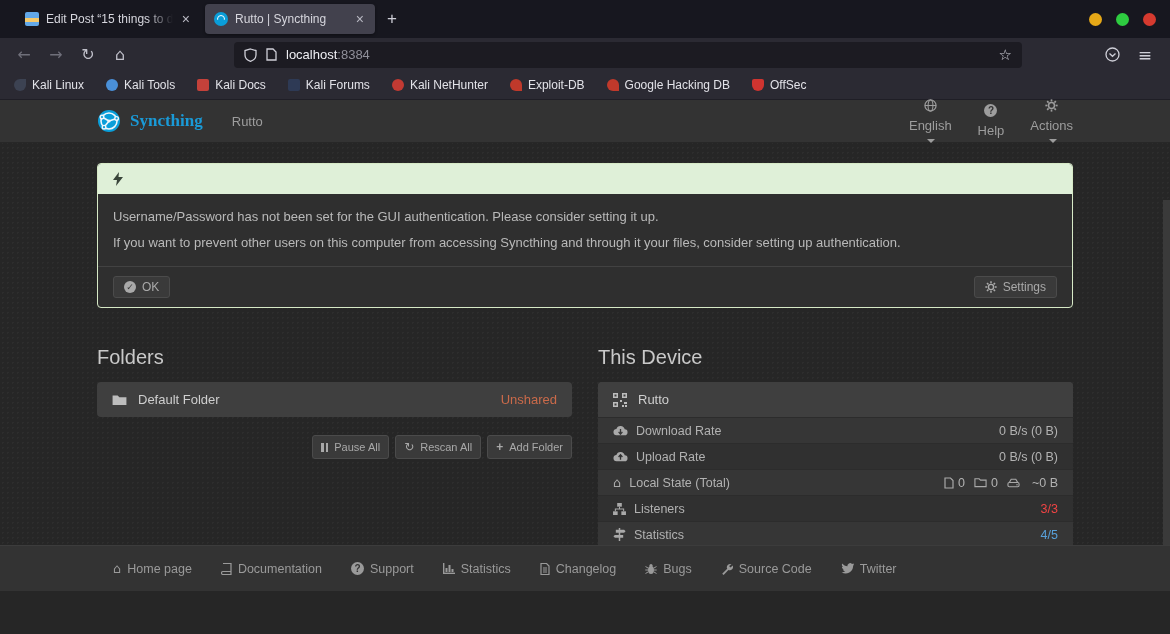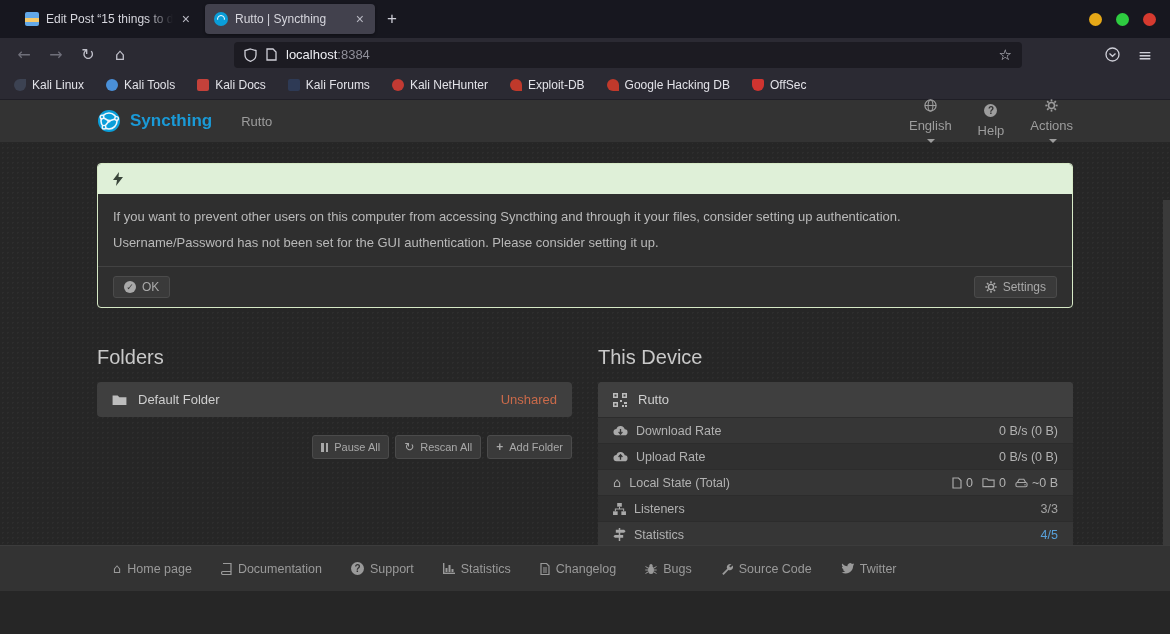--- a/index.html
+++ b/index.html
@@ -37,21 +37,21 @@
              font-size:12px; color:#e2e2e8; border-bottom:1px solid #1f1e26; }
   .bm { display:flex; align-items:center; gap:6px; }
   .bmico { width:12px; height:12px; border-radius:2px; flex:0 0 12px; }
 
   
   .page { position:relative; height:491px; background:#262626;
           background-image:radial-gradient(#2d2d2d 1px, transparent 1px); background-size:5px 5px; }
   .navbar { height:43px; background:#333; display:flex; align-items:center; padding:0 97px 0 97px;
             border-bottom:1px solid #272727; }
   .brand { display:flex; align-items:center; gap:9px; }
-  .brand-name { color:#1a9ad7; font-size:17px; font-weight:bold; }
+  .brand-name { color:#1a9ad7; font-size:17px; font-weight:bold;font-family:Liberation Serif, serif; }
   .nav-device { color:#9d9d9d; font-size:13px; margin-left:29px; }
   .nav-right { margin-left:auto; display:flex; align-items:center; gap:26px; color:#9d9d9d; font-size:13px; }
   .nav-item { display:flex; align-items:center; gap:6px;flex-direction:column; }
   .caret { width:0; height:0; border-left:4px solid transparent; border-right:4px solid transparent;
            border-top:4px solid #9d9d9d; margin-left:2px; }
   .qcirc { display:inline-flex; width:13px; height:13px; border-radius:50%; background:#9d9d9d; color:#333;
            font-size:10px; font-weight:bold; align-items:center; justify-content:center; }
 
   .content { position:absolute; left:97px; width:976px; top:63px; }
 
@@ -78,21 +78,21 @@
   .status-unshared { margin-left:auto; color:#ca6a4a; font-size:13px; }
 
   .fbtns { display:flex; justify-content:flex-end; gap:6px; margin-top:18px; }
 
   .drow { height:26px; display:flex; align-items:center; padding:0 15px; font-size:12.5px;
           color:#b2b2b2; border-top:1px solid #2c2c2c; }
   .drow:nth-child(odd) { background:#363636; }
   .drow:nth-child(even) { background:#303030; }
   .drow .lbl { display:flex; align-items:center; gap:8px; }
   .drow .val { margin-left:auto; display:flex; align-items:center; gap:9px; }
-  .val-muted { color:#a3a3a3; }
+  .val-muted { color:#ef4444; }
   .val-link { color:#58a0d9; }
   .row-clip { height:7px; background:#363636; border-top:1px solid #2c2c2c; }
 
   .footer { position:absolute; left:0; right:0; bottom:0; height:46px; background:#333;
             border-top:1px solid #3c3c3c; display:flex; align-items:center; gap:29px;
             padding-left:113px; color:#9a9a9a; font-size:12.5px; }
   .flink { display:flex; align-items:center; gap:6px; }
 
   .scrollbar { position:absolute; right:0; top:100px; bottom:0; width:7px; background:#3a3a3a; }
 
@@ -238,22 +238,22 @@
 
   <div class="content">
 
     <div class="notif">
       <div class="notif-head">
         <svg class="ic" width="10" height="14" viewBox="0 0 10 14">
           <polygon points="6,0 0,8 4,8 3,14 10,5 5.5,5" fill="#39453a"></polygon>
         </svg>
       </div>
       <div class="notif-body">
+        <p>Username/Password has not been set for the GUI authentication. Please consider setting it up.</p>
         <p>If you want to prevent other users on this computer from accessing Syncthing and through it your files, consider setting up authentication.</p>
-        <p>Username/Password has not been set for the GUI authentication. Please consider setting it up.</p>
       </div>
       <div class="notif-foot">
         <button class="btn">
           <span class="chk">✓</span>
           <span>OK</span>
         </button>
         <button class="btn">
           <svg class="ic" width="12" height="12" viewBox="0 0 14 14">
             <circle cx="7" cy="7" r="3" fill="none" stroke="#a9a9a9" stroke-width="1.6"></circle>
             <g stroke="#a9a9a9" stroke-width="1.8">
@@ -361,21 +361,21 @@
                     <path d="M1 1 H6.5 L9 3.5 V11 H1 Z" fill="none" stroke="#a9a9a9" stroke-width="1.2"></path>
                   </svg>
                   <span>0</span>
                 </span>
                 <span style="display:inline-flex;align-items:center;gap:4px">
                   <svg class="ic" width="13" height="11" viewBox="0 0 14 11">
                     <path d="M1 1.5 H5.5 L7 3 H13 V10 H1 Z" fill="none" stroke="#a9a9a9" stroke-width="1.2"></path>
                   </svg>
                   <span>0</span>
                 </span>
-                <span style="display:inline-flex;align-items:center;gap:4px">
+                <span style="display:inline-flex;align-items:center;gap:12px">
                   <svg class="ic" width="13" height="10" viewBox="0 0 14 10">
                     <rect x="1" y="4.5" width="12" height="4.5" rx="1.5" fill="none" stroke="#a9a9a9" stroke-width="1.2"></rect>
                     <path d="M2.5 4.5 L4.5 1 H9.5 L11.5 4.5" fill="none" stroke="#a9a9a9" stroke-width="1.2"></path>
                     <circle cx="10.8" cy="6.8" r="0.8" fill="#a9a9a9"></circle>
                   </svg>
                   <span>~0 B</span>
                 </span>
               </span>
             </div>
 

